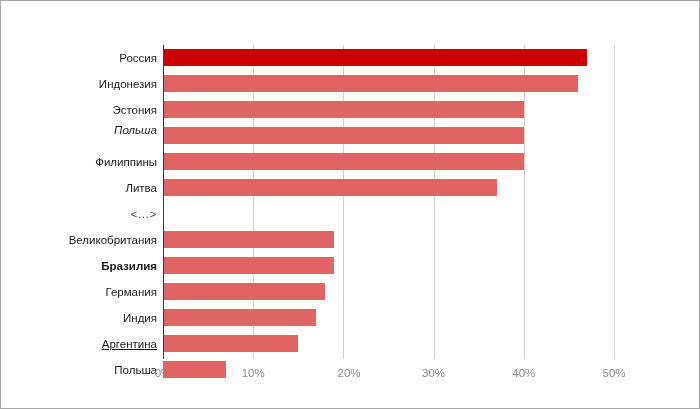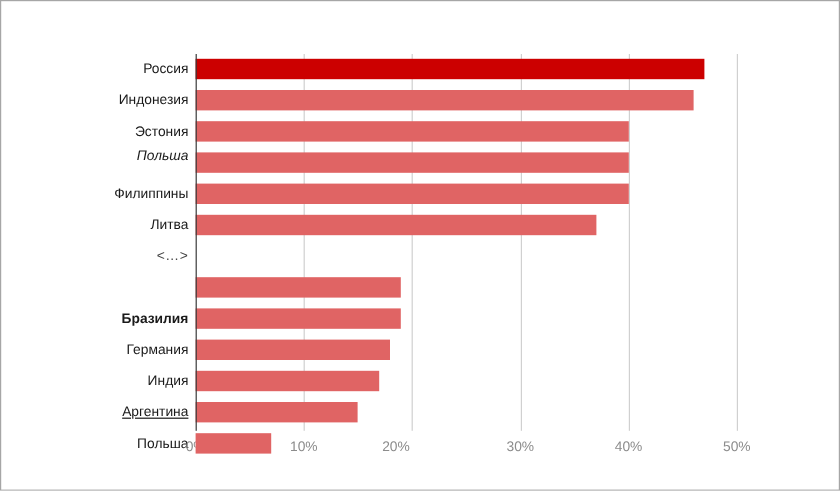--- a/index.html
+++ b/index.html
@@ -120,20 +120,21 @@
 <div id="chart-frame">
 
   <div class="cat-labels" id="cat-labels">
       <div class="cat" style="top: 0px;">Россия</div>
       <div class="cat" style="top: 26px;">Индонезия</div>
       <div class="cat" style="top: 52px;">Эстония</div>
       <div class="cat" style="top: 72px; font-style: italic;">Польша</div>
       <div class="cat" style="top: 104px;">Филиппины</div>
       <div class="cat" style="top: 130px;">Литва</div>
       <div class="cat ellipsis" style="top: 156px;">&lt;…&gt;</div>
+      <div class="cat" style="top: 182px;">Великобритания</div>
       <div class="cat" style="top: 208px; font-weight: bold;">Бразилия</div>
       <div class="cat" style="top: 260px;">Индия</div>
       <div class="cat" style="top: 234px;">Германия</div>
       <div class="cat" style="top: 286px; text-decoration: underline;">Аргентина</div>
       <div class="cat" style="top: 312px;">Польша</div>
     </div>
 
   <div id="plot">
     <div id="gridlines">
         <div class="gridline zero" style="left: 0px;"></div>
@@ -204,19 +205,19 @@
           <div class="bar-wrap" title="Япония 7%" style="width: 63.14px;">
             <div class="bar" style="background: rgb(224, 100, 100);"></div>
           </div>
         </div>
       </div>
   </div>
 
   <div class="tick-labels" id="tick-labels">
       <span class="tick" style="left: 0px;">0%</span>
       <span class="tick" style="left: 90.2px;">10%</span>
-      <span class="tick" style="left: 167px; text-align: right;">20%</span>
+      <span class="tick" style="left: 186px; text-align: right;">20%</span>
       <span class="tick" style="left: 270.6px;">30%</span>
       <span class="tick" style="left: 360.8px;">40%</span>
       <span class="tick" style="left: 451px;">50%</span>
     </div>
 
 </div>
 
 </body></html>

